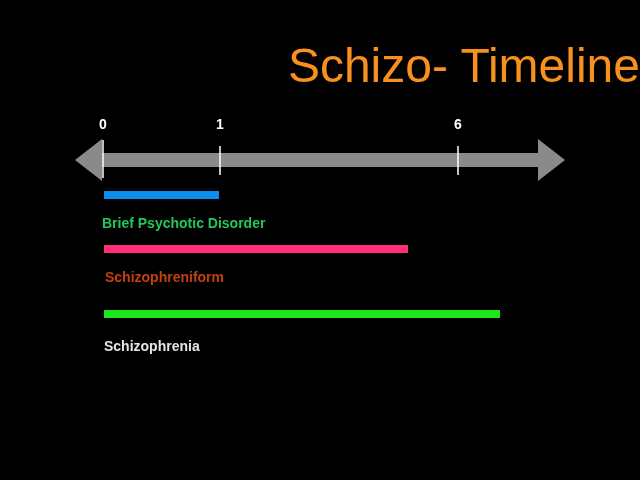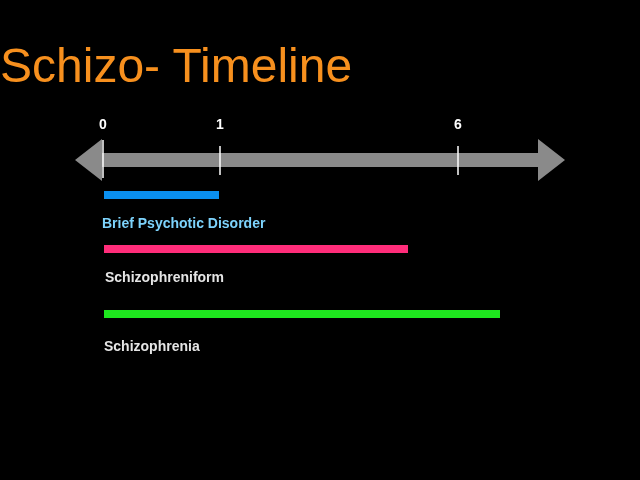--- a/index.html
+++ b/index.html
@@ -1,18 +1,18 @@
 <!DOCTYPE html>
 <html><head>
 <meta charset="utf-8">
 <style>
   html, body { margin:0; padding:0; }
   body { width:640px; height:480px; background:#000; position:relative; overflow:hidden;
          font-family:"Liberation Sans", sans-serif; }
-  .title { position:absolute; left:0; width:640px; top:38px; text-align:left;
+  .title { position:absolute; left:0; width:640px; top:38px; text-align:right;
            color:#f7901e; font-size:48px; line-height:56px; }
   .tick-label { position:absolute; top:116px; color:#fff; font-weight:bold; font-size:14px;
                 width:20px; margin-left:-10px; text-align:center; }
   .axis { position:absolute; left:0; top:0; }
   .bar { position:absolute; height:8px; }
   .bar-label { position:absolute; font-weight:bold; font-size:14px; }
 </style>
 </head>
 <body>
 
@@ -25,19 +25,19 @@
 <svg class="axis" width="640" height="480">
   <polygon points="75,160 102,139 102,181" fill="#8a8a8a"></polygon>
   <rect x="100" y="153" width="440" height="14" fill="#8a8a8a"></rect>
   <polygon points="565,160 538,139 538,181" fill="#8a8a8a"></polygon>
   <line x1="103" y1="140" x2="103" y2="178" stroke="#fff" stroke-width="1.5"></line>
   <line x1="220" y1="146" x2="220" y2="175" stroke="#fff" stroke-width="1.5"></line>
   <line x1="458" y1="146" x2="458" y2="175" stroke="#fff" stroke-width="1.5"></line>
 </svg>
 
 <div class="bar" style="left:104px; top:191px; width:115px; background:#0a8fef;"></div>
-<div class="bar-label" style="left:102px; top:215px; color:#7dd3fc;">Brief Psychotic Disorder</div>
+<div class="bar-label" style="left:102px; top:215px; color:#22c55e;">Brief Psychotic Disorder</div>
 
 <div class="bar" style="left:104px; top:245px; width:304px; background:#ff2d7a;"></div>
-<div class="bar-label" style="left:105px; top:269px; color:#e5e5e5;">Schizophreniform</div>
+<div class="bar-label" style="left:105px; top:269px; color:#c2410c;">Schizophreniform</div>
 
 <div class="bar" style="left:104px; top:310px; width:396px; background:#1ee61e;"></div>
 <div class="bar-label" style="left:104px; top:338px; color:#e5e5e5;">Schizophrenia</div>
 
 </body></html>

